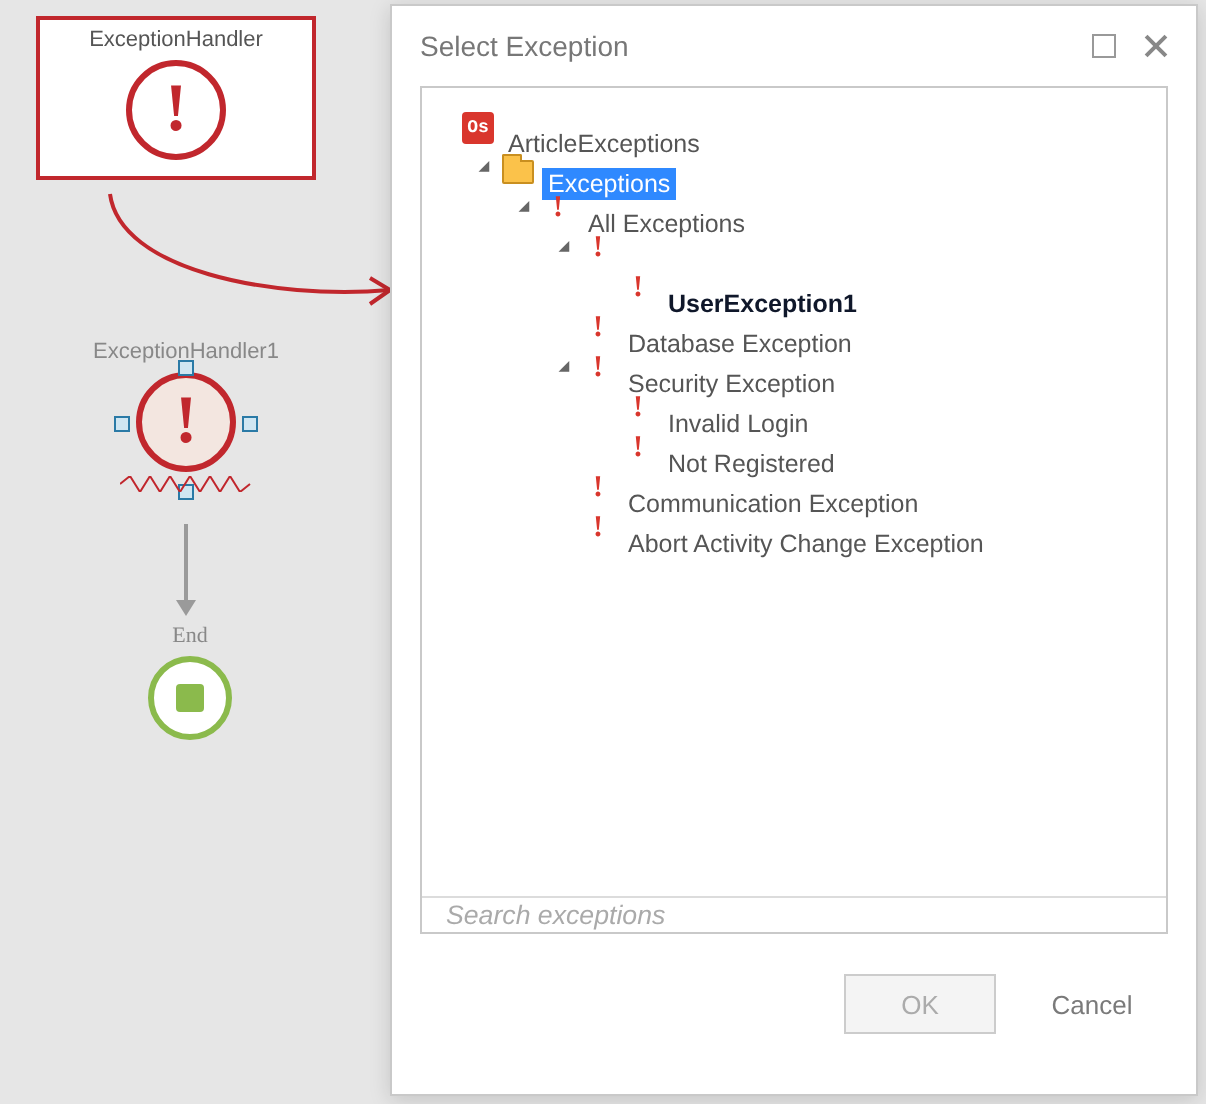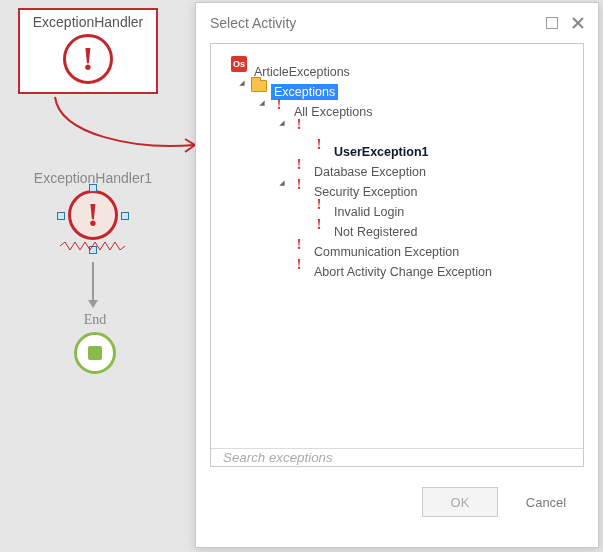--- a/index.html
+++ b/index.html
@@ -23,21 +23,21 @@
   }
 
   .node-box {
     position: absolute;
     background: #fff;
     border: 1px solid #888;
     padding: 4px 6px 8px 6px;
     text-align: center;
   }
   .node-box.red-border { border: 2px solid #c1272d; }
-  .node-title { color: #555; font-size: 14px; margin-bottom: 4px; white-space: nowrap; }
+  .node-title { color: #555; font-size: 11px; margin-bottom: 4px; white-space: nowrap; }
 
   .excl-circle {
     width: 50px; height: 50px;
     border: 3px solid #c1272d;
     border-radius: 50%;
     margin: 0 auto;
     display: flex;
     align-items: center;
     justify-content: center;
     background: #fff;
@@ -153,21 +153,21 @@
   .tree .twisty {
     width: 10px;
     display: inline-flex;
     justify-content: center;
     color: #666;
     cursor: pointer;
   }
   .twisty.open::before { content: "◢"; font-size: 7px; transform: translateY(-1px); }
   .twisty.leaf { visibility: hidden; }
 
-  .ico { width: 16px; height: 16px; display: inline-flex; align-items: center; justify-content: center; flex-shrink: 0; }
+  .ico { width: 16px; height: 16px; display: inline-flex; align-items: center; justify-content: center; flex-shrink: 0; font-family: Liberation Mono, monospace; }
   .ico-app { background: #d9362d; color: #fff; font-size: 9px; font-weight: bold; border-radius: 2px; }
   .ico-folder {
     width: 16px; height: 12px;
     background: #fbc24a;
     border: 1px solid #c98f1f;
     border-radius: 1px;
     position: relative;
     margin-top: 3px;
   }
   .ico-folder::before {
@@ -274,21 +274,21 @@
   <div style="position:absolute; left:50px; top:312px; width:90px; text-align:center;font-family:Liberation Serif, serif;">
     <div class="node-title" style="color:#888;">End</div>
     <div class="end-circle">
         <div class="end-square"></div>
       </div>
   </div>
 </div>
 
 <div class="dialog">
   <div class="dlg-header">
-    <div class="dlg-title">Select Activity</div>
+    <div class="dlg-title">Select Exception</div>
     <div class="dlg-ctrls">
       <div class="ctrl max"></div>
       <div class="ctrl close"></div>
     </div>
   </div>
 
   <div class="dlg-body">
     <div class="tree">
 
       <div class="row">

